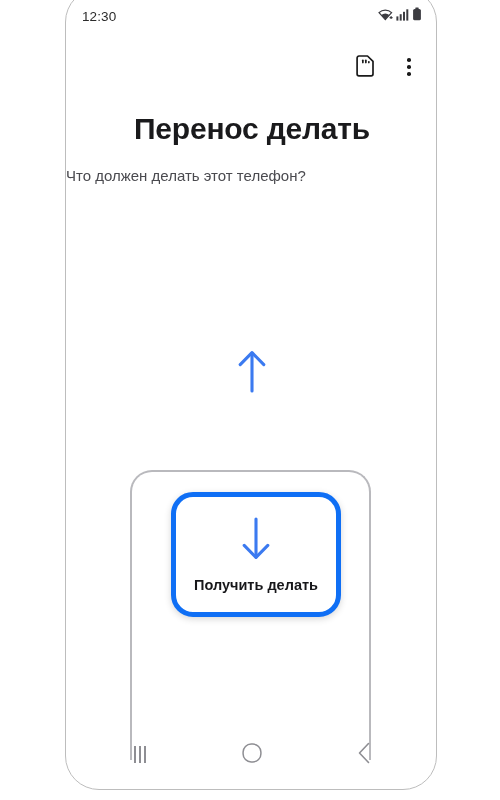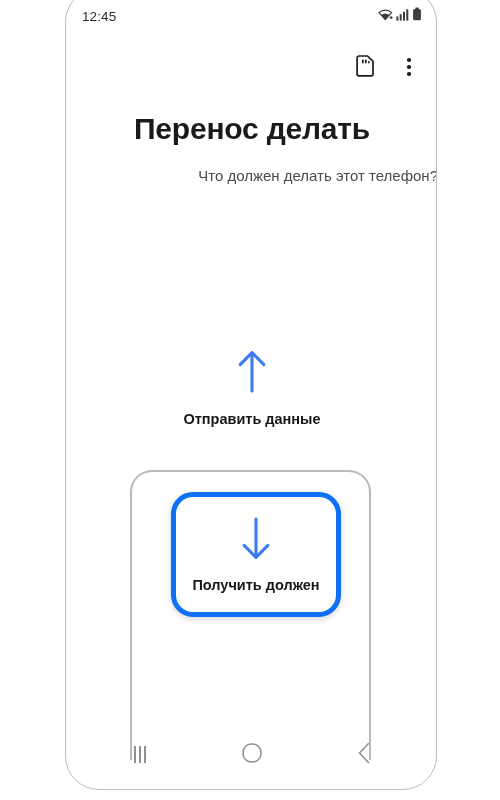--- a/index.html
+++ b/index.html
@@ -104,21 +104,21 @@
     font-size: 30px;
     font-weight: 700;
     color: #1a1a1c;
     letter-spacing: -0.2px;
   }
   #page-subtitle {
     position: absolute;
     left: 0;
     top: 178px;
     width: 372px;
-    text-align: right;
+    text-align: left;
     font-size: 15px;
     font-weight: 400;
     color: #4a4a4f;
   }
 
   
   #send-option {
     position: absolute;
     left: 0;
     top: 360px;
@@ -209,21 +209,21 @@
     height: 17px;
     background: #8e8e93;
   }
 </style>
 </head>
 <body>
 
 <div id="phone-frame">
 
   <div id="status-bar">
-    <div id="status-time">12:45</div>
+    <div id="status-time">12:30</div>
     <div id="status-icons">
       <span class="sb-icon">
         <svg width="15" height="13" viewBox="0 0 15 13">
           <path d="M7.3 11.6 L1.0 4.6 A9.2 9.2 0 0 1 13.6 4.6 Z" fill="none" stroke="#3c3c41" stroke-width="1.25"></path>
           <path d="M7.3 11.6 L3.3 7.1 A6 6 0 0 1 11.3 7.1 Z" fill="#3c3c41"></path>
           <path d="M11.6 9.6 h3 M13.1 8.1 v3" stroke="#3c3c41" stroke-width="1.1" fill="none"></path>
         </svg>
       </span>
       <span class="sb-icon">
         <svg width="13" height="13" viewBox="0 0 13 13">
@@ -267,33 +267,32 @@
   <div id="page-title">Перенос делать</div>
   <div id="page-subtitle">Что должен делать этот телефон?</div>
 
   <div id="send-option">
     <span>
       <svg width="34" height="44" viewBox="0 0 34 44">
         <line x1="17" y1="42" x2="17" y2="4" stroke="#3b7af0" stroke-width="3.1" stroke-linecap="round"></line>
         <path d="M5.2 15.6 L17 3.6 L28.8 15.6" fill="none" stroke="#3b7af0" stroke-width="3.1" stroke-linecap="round" stroke-linejoin="round"></path>
       </svg>
     </span>
-    <span id="send-label">Отправить данные</span>
   </div>
 
   <div id="receive-container"></div>
 
   <div id="receive-button">
     <span>
       <svg width="34" height="44" viewBox="0 0 34 44">
         <line x1="17" y1="2" x2="17" y2="40" stroke="#3b7af0" stroke-width="3.1" stroke-linecap="round"></line>
         <path d="M5.2 28.4 L17 40.4 L28.8 28.4" fill="none" stroke="#3b7af0" stroke-width="3.1" stroke-linecap="round" stroke-linejoin="round"></path>
       </svg>
     </span>
-    <span id="receive-label">Получить должен</span>
+    <span id="receive-label">Получить делать</span>
   </div>
 
   <div id="nav-bar">
     <button class="nav-btn" aria-label="Recents">
       <span id="nav-recents">
         <i></i>
           <i></i>
           <i></i>
       </span>
     </button>

